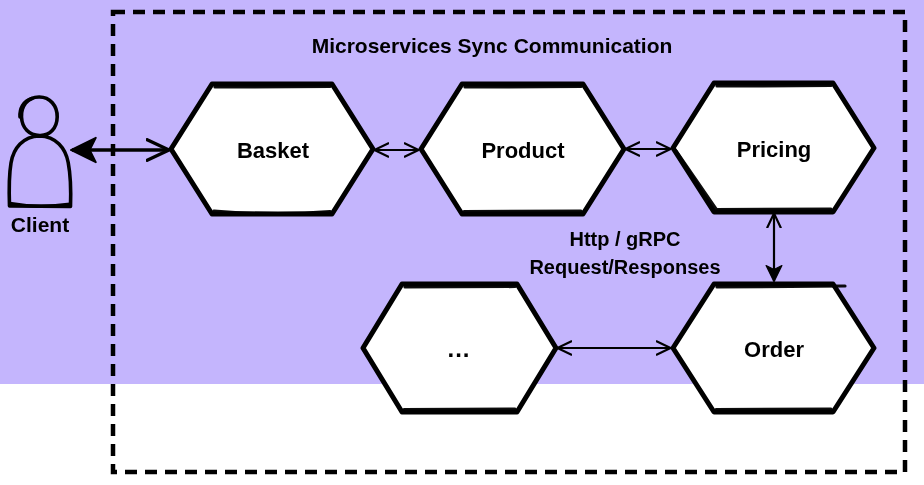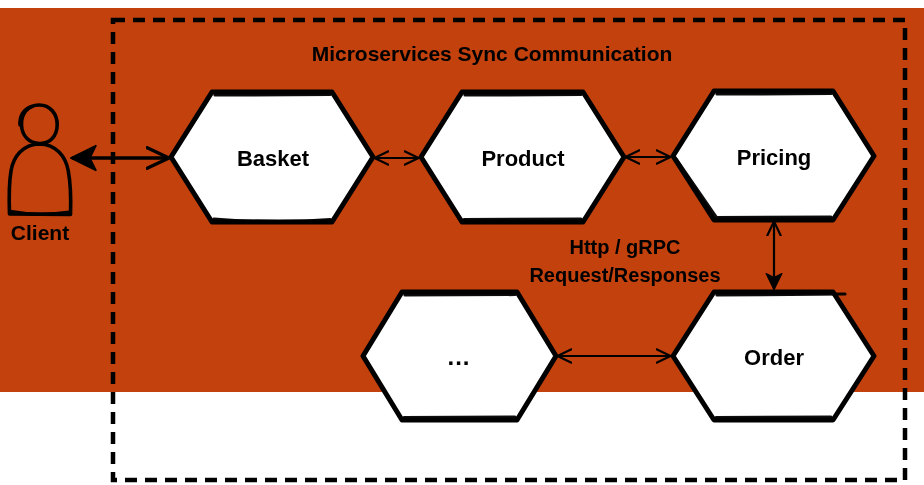--- a/index.html
+++ b/index.html
@@ -11,22 +11,21 @@
   body {
     width: 924px;
     height: 485px;
     font-family: "Liberation Sans", sans-serif;
     overflow: hidden;
   }
   #diagram-root {
     position: relative;
     width: 924px;
     height: 384px;
-    background: #c2410c;
-    margin-top: 8px;
+    background: #c4b5fd;
   }
   svg#diagram-svg {
     position: absolute;
     left: 0;
     top: 0;
     width: 924px;
     height: 485px;
     display: block;
   }
   .hex-shape {

